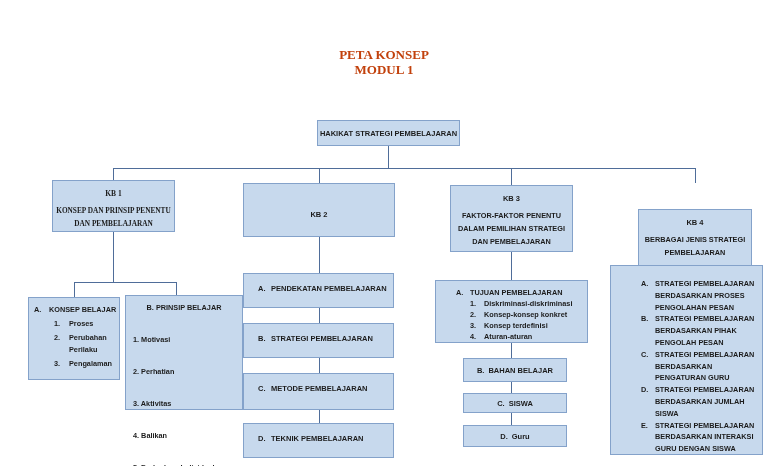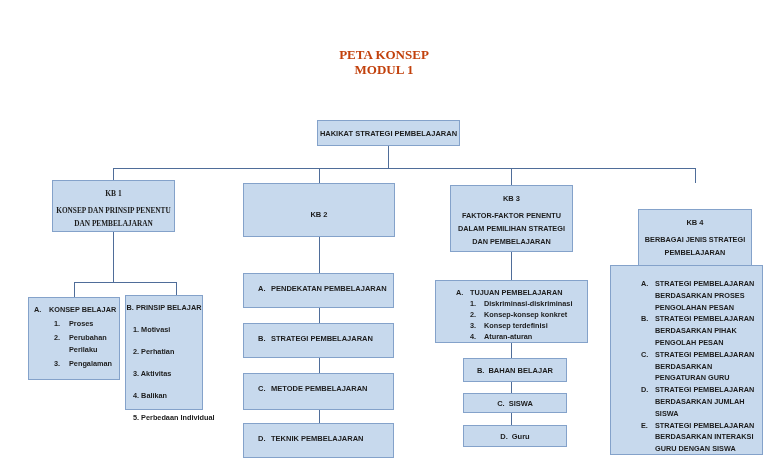--- a/index.html
+++ b/index.html
@@ -39,25 +39,25 @@
   .n{flex:0 0 14px;}
   
   .konsep{
     left:28px;top:297px;width:92px;height:83px;
     padding:6px 2px 0 5px;font-size:7.3px;line-height:12px;
   }
   .konsep .n{flex:0 0 15px;}
   .konsep .items{margin-left:20px;}
   .konsep .items .row{margin-top:2px;}
   .prinsip{
-    left:125px;top:295px;width:78px;height:115px;
+    left:125px;top:295px;width:118px;height:115px;
     padding:7px 0 0 0;font-size:7.3px;line-height:9px;
   }
   .prinsip .p-head{text-align:center;}
-  .prinsip .p-item{margin:13px 0 0 7px;white-space:nowrap;}
+  .prinsip .p-item{margin:23px 0 0 7px;white-space:nowrap;}
   
   .step{
     left:243px;width:151px;display:flex;
     padding:10px 0 0 14px;font-size:7.5px;white-space:nowrap;
   }
   .step .n{flex:0 0 13px;}
   
   .tujuan{
     left:435px;top:280px;width:153px;height:63px;
     padding:6px 2px 0 20px;font-size:7.3px;line-height:11px;

